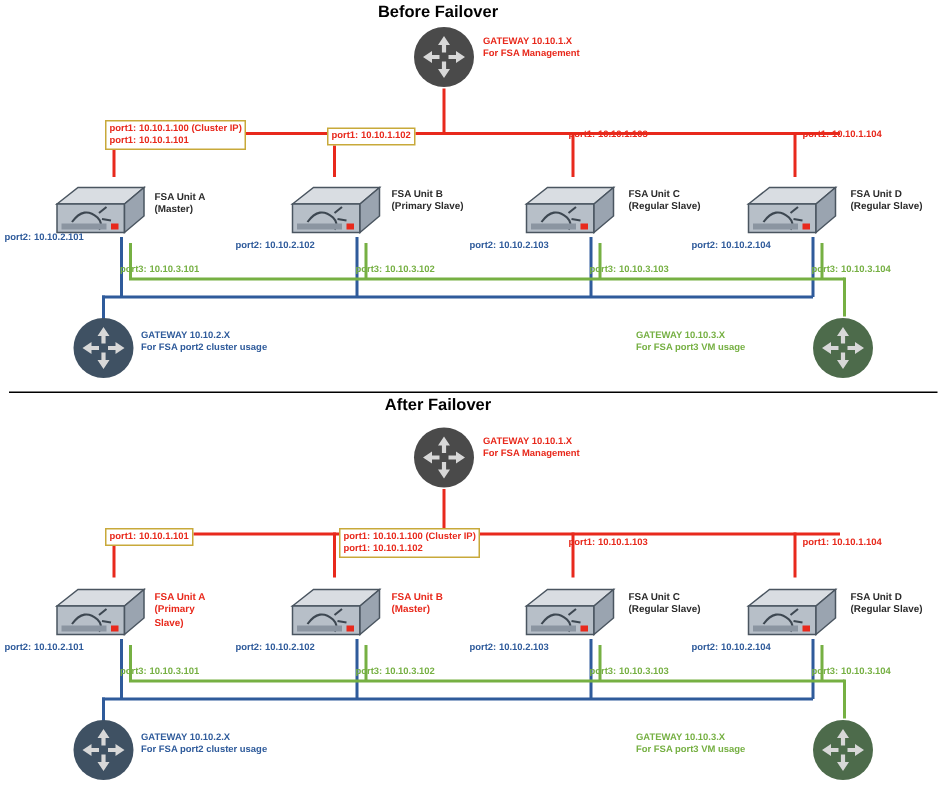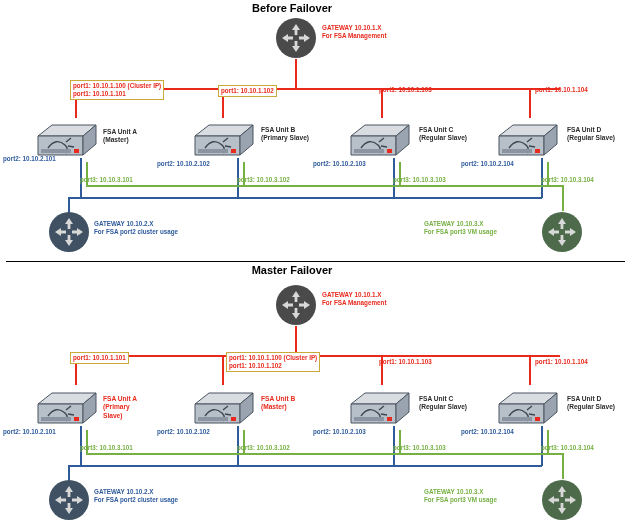--- a/index.html
+++ b/index.html
@@ -188,21 +188,21 @@
     </svg>
   </div>
   <div class="lbl green" style="left:424px;top:220px;">
     <div>GATEWAY 10.10.3.X</div>
     <div>For FSA port3 VM usage</div>
   </div>
 </div>
 
 <div class="panel" id="panel-after">
 
-  <div class="title">Master Failover</div>
+  <div class="title">After Failover</div>
 
   <div class="router" style="left:275px;top:22px;">
     <svg viewBox="0 0 42 42">
         <circle cx="21" cy="21" r="20" fill="#4a4a4a"></circle>
       <path d="M21 7 l4 6 h-2.6 v5 h-2.8 v-5 H17 Z" fill="#d8d8d8"></path>
       <path d="M21 35 l-4 -6 h2.6 v-5 h2.8 v5 H25 Z" fill="#d8d8d8"></path>
       <path d="M7 21 l6 -4 v2.6 h5 v2.8 h-5 V25 Z" fill="#d8d8d8"></path>
       <path d="M35 21 l-6 4 v-2.6 h-5 v-2.8 h5 V17 Z" fill="#d8d8d8"></path>
     </svg>
   </div>

